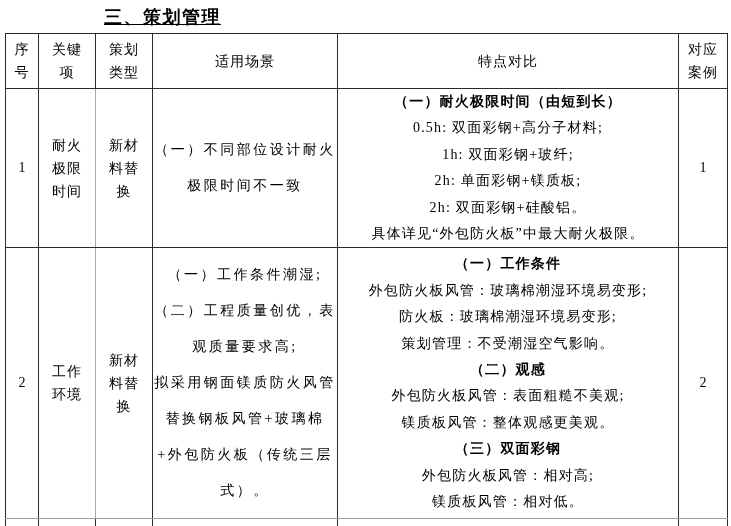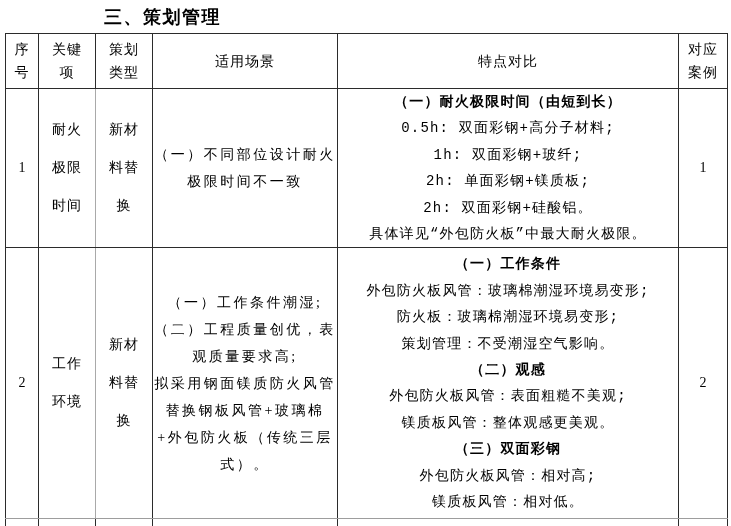--- a/index.html
+++ b/index.html
@@ -17,20 +17,21 @@
   }
   .page-title {
     position: absolute;
     left: 104px;
     top: 5px;
     font-family: "DejaVu Sans", "Liberation Sans", sans-serif;
     font-weight: bold;
     font-size: 18px;
     letter-spacing: 1.5px;
     white-space: nowrap;
+    text-decoration: underline;
   }
   table.plan {
     position: absolute;
     left: 5px;
     top: 33px;
     border-collapse: collapse;
     table-layout: fixed;
     width: 722px;
   }
   table.plan th, table.plan td {
@@ -47,42 +48,41 @@
   tr.r2  { height: 271px; }
   tr.r3  { height: 34px; }
   th.hcell {
     white-space: pre-line;
     line-height: 23px;
     letter-spacing: 1px;
   }
   td.c-no { letter-spacing: 0; }
   td.c-key, td.c-type {
     white-space: pre-line;
-    line-height: 38px;
+    line-height: 23px;
     letter-spacing: 1px;
   }
   
   tbody td.c-type { border-left-color: #a9a9a9; margin-top: 32px; }
   tbody td.c-key  { border-right-color: #a9a9a9; }
   
   tr.r2 td { border-bottom-color: #9d9d9d; }
   tr.r3 td { border-top-color: #9d9d9d; }
   td.c-scenario {
     text-align: left;
     padding: 0 8px;
     white-space: pre-line;
-    line-height: 27px;
+    line-height: 36px;
     letter-spacing: 2.5px;
     border-radius: 27px;
   }
   td.c-basis {
     vertical-align: top;
     text-align: left;
     padding: 2px 4px 0 4px;
-    font-family: Liberation Mono, monospace;
   }
   .basis-line {
     line-height: 26.4px;
     letter-spacing: 1.2px;
     white-space: nowrap;
   }
   .basis-line.bold { font-weight: bold; }
   td.c-case { letter-spacing: 0; }
 </style>
 </head>

